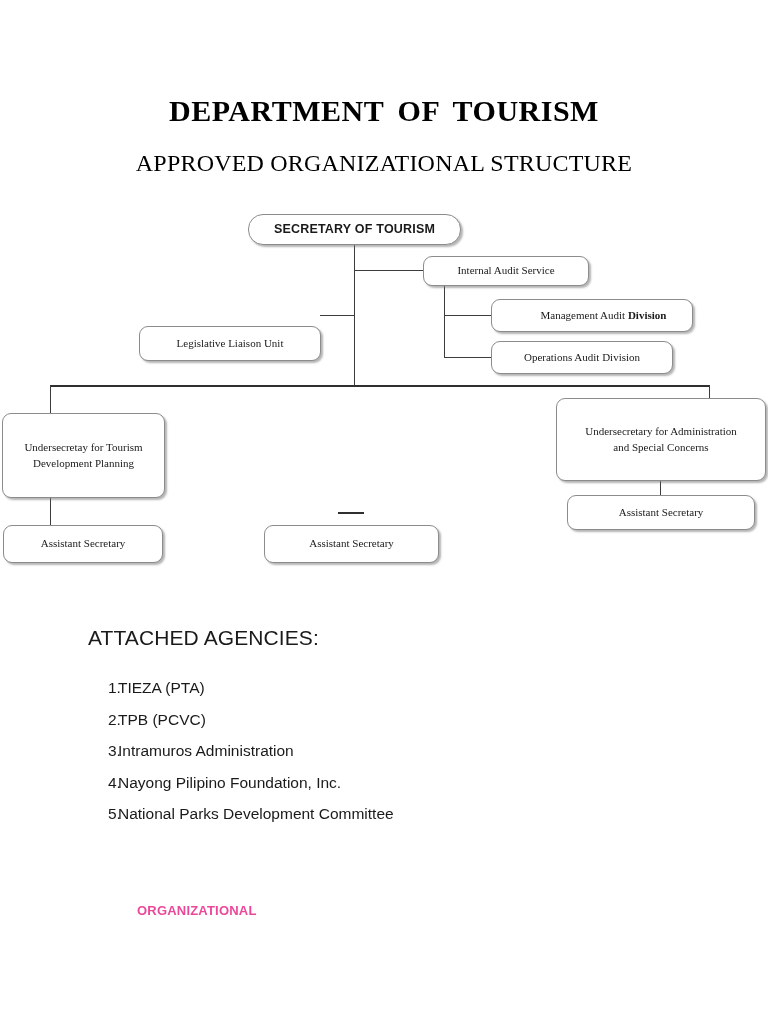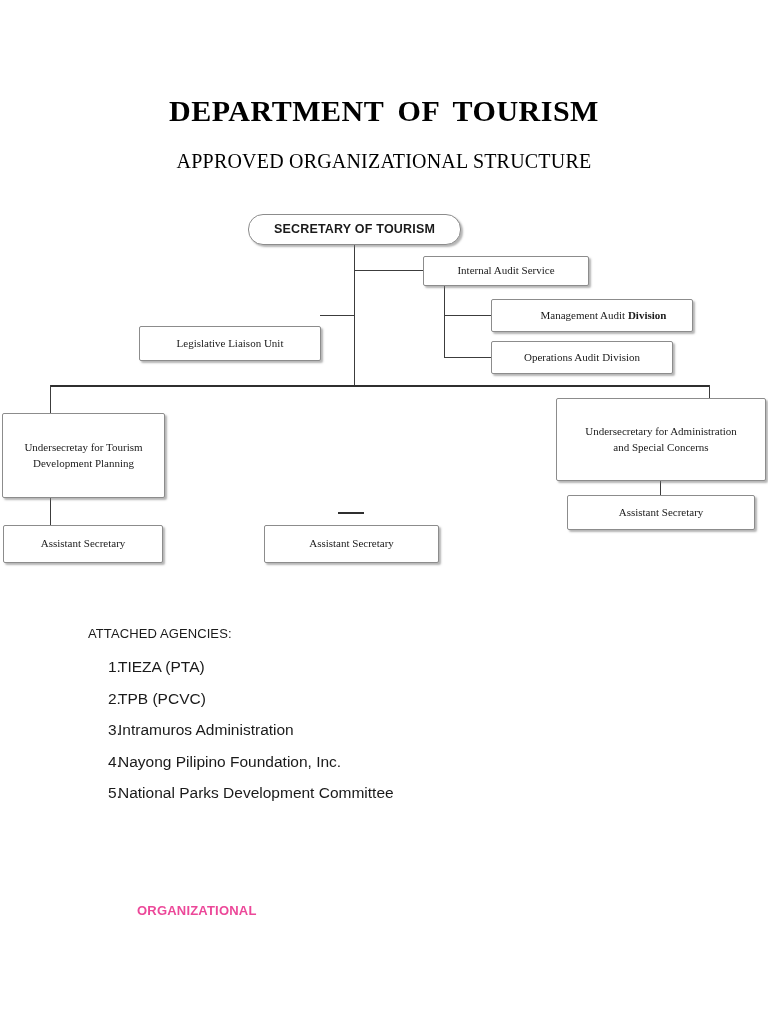--- a/index.html
+++ b/index.html
@@ -28,21 +28,21 @@
     letter-spacing: 0.5px;
     word-spacing: 6px;
   }
   #doc-subtitle {
     position: absolute;
     left: 0; top: 150px;
     width: 768px;
     text-align: center;
     font-family: "Liberation Serif", serif;
     font-weight: normal;
-    font-size: 20px;
+    font-size: 24px;
     letter-spacing: 0.2px;
   }
 
   
   #org-chart {
     position: absolute;
     left: 0; top: 0;
     width: 768px;
     height: 600px;
   }
@@ -55,21 +55,21 @@
   .conn.h { height: 1px; }
   .conn.v { width: 1px; }
   .conn.thick-h { height: 2px; background: #2f2f2f; }
 
   
   .node {
     position: absolute;
     box-sizing: border-box;
     background: #ffffff;
     border: 1.5px solid #8c8c8c;
-    border-radius: 2px;
+    border-radius: 9px;
     box-shadow: 2px 2px 2px rgba(120,120,120,0.55);
     display: flex;
     align-items: center;
     justify-content: center;
     text-align: center;
     font-family: "Liberation Serif", serif;
     font-size: 11px;
     line-height: 1.42;
     color: #1a1a1a;
     padding: 2px 6px;
@@ -85,23 +85,23 @@
 
   
   #agencies {
     position: absolute;
     left: 88px; top: 626px;
     width: 600px;
     font-family: "Liberation Sans", sans-serif;
     color: #1a1a1a;
   }
   #agencies-heading {
-    font-size: 13px;
+    font-size: 21px;
     letter-spacing: 0.1px;
-    margin-bottom: 18px;
+    margin-bottom: 30px;
   }
   #agencies-list {
     margin: 0;
     padding: 0;
     list-style: none;
   }
   #agencies-list li {
     display: flex;
     font-size: 15.5px;
     line-height: 1;

